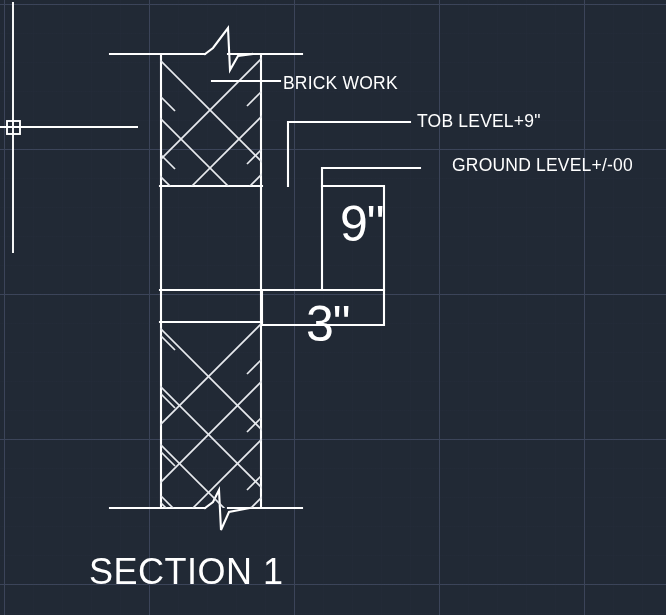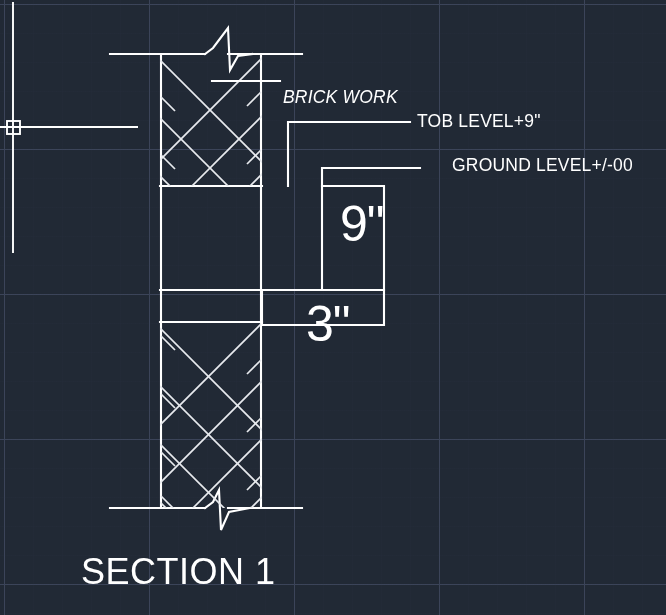--- a/index.html
+++ b/index.html
@@ -131,25 +131,25 @@
       <line x1="160" y1="290" x2="262" y2="290"></line>
     </g>
 
     <g stroke="#ffffff" stroke-width="1.9" fill="none">
       <line x1="13" y1="2" x2="13" y2="253"></line>
       <line x1="0" y1="127" x2="138" y2="127"></line>
       <rect x="7" y="121" width="13" height="13"></rect>
     </g>
   </svg>
 
-  <div class="cad-label note-label" style="left:283px; top:87px;font-style:italic;">BRICK WORK</div>
+  <div class="cad-label note-label" style="left:283px; top:73px;">BRICK WORK</div>
 
   <div class="cad-label note-label" style="left:417px; top:111px;">TOB LEVEL+9"</div>
 
   <div class="cad-label note-label" style="left:452px; top:155px;">GROUND LEVEL+/-00</div>
 
   <div class="cad-label dim-label" style="left:340px; top:195px;">9"</div>
 
   <div class="cad-label dim-label" style="left:306px; top:295px;">3"</div>
 
-  <div class="cad-label title-label" style="left:81px; top:551px;text-align:center;">SECTION 1</div>
+  <div class="cad-label title-label" style="left:89px; top:551px;text-align:center;">SECTION 1</div>
 
 </div>
 
 </body></html>

